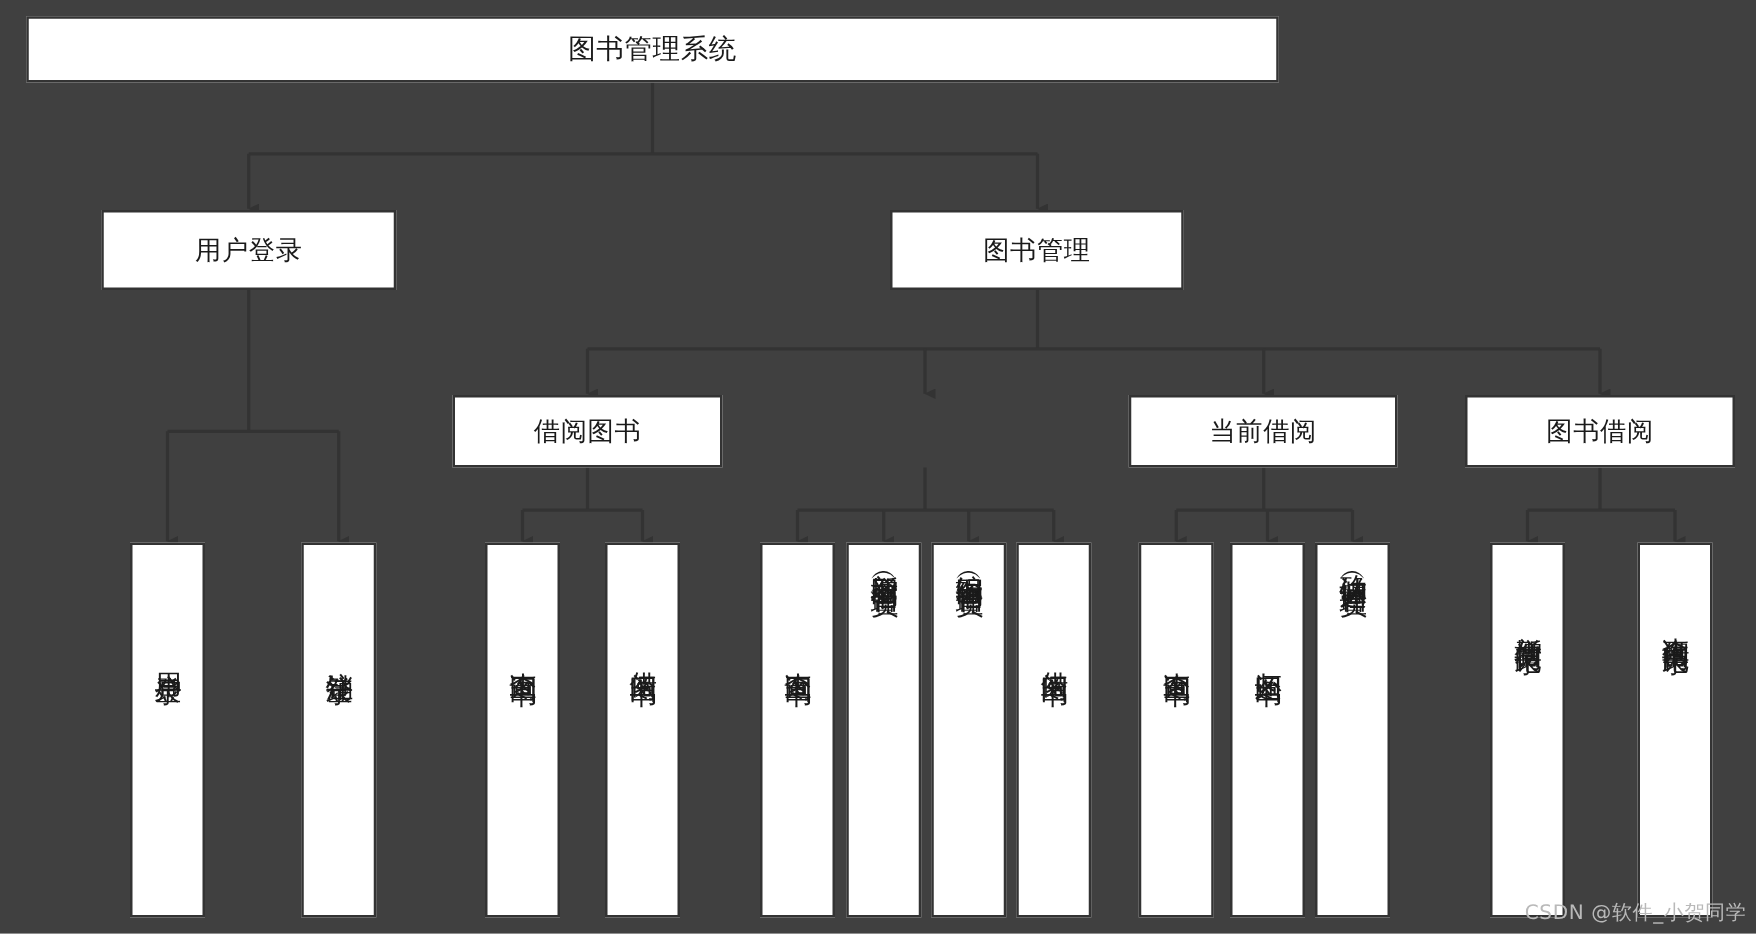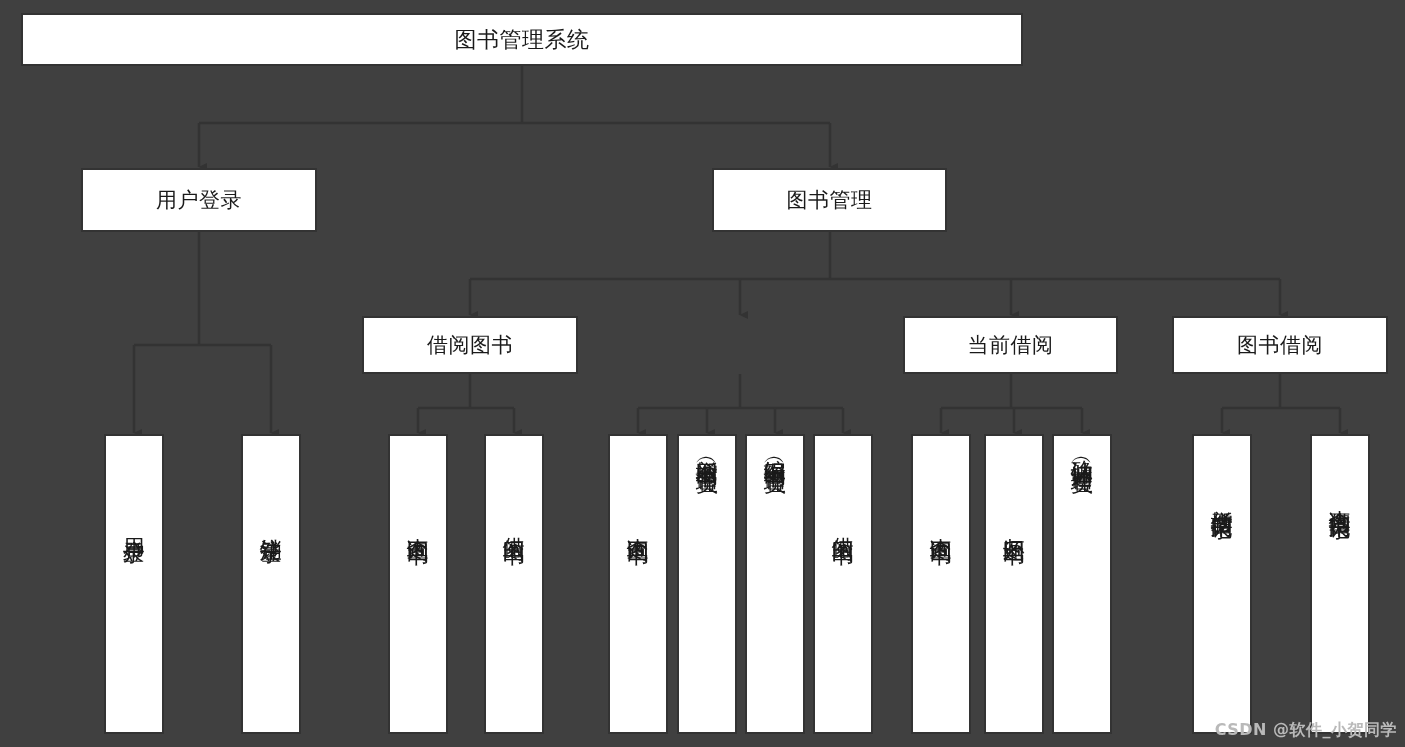--- a/index.html
+++ b/index.html
@@ -74,21 +74,20 @@
     margin-top: 6px;
   }
   .watermark {
     position: absolute;
     right: 8px;
     bottom: 6px;
     font-size: 16px;
     color: #b9b9b9;
     white-space: nowrap;
     letter-spacing: 0.5px;
-    font-weight: bold;
   }
 </style>
 </head>
 <body>
 
 <div id="canvas">
 
   <svg id="edges" viewBox="0 0 1405 747" xmlns="http://www.w3.org/2000/svg">
     <defs>
       <marker id="arrowhead" markerWidth="9" markerHeight="9" refX="4.2" refY="8.4" orient="auto" markerUnits="userSpaceOnUse">

